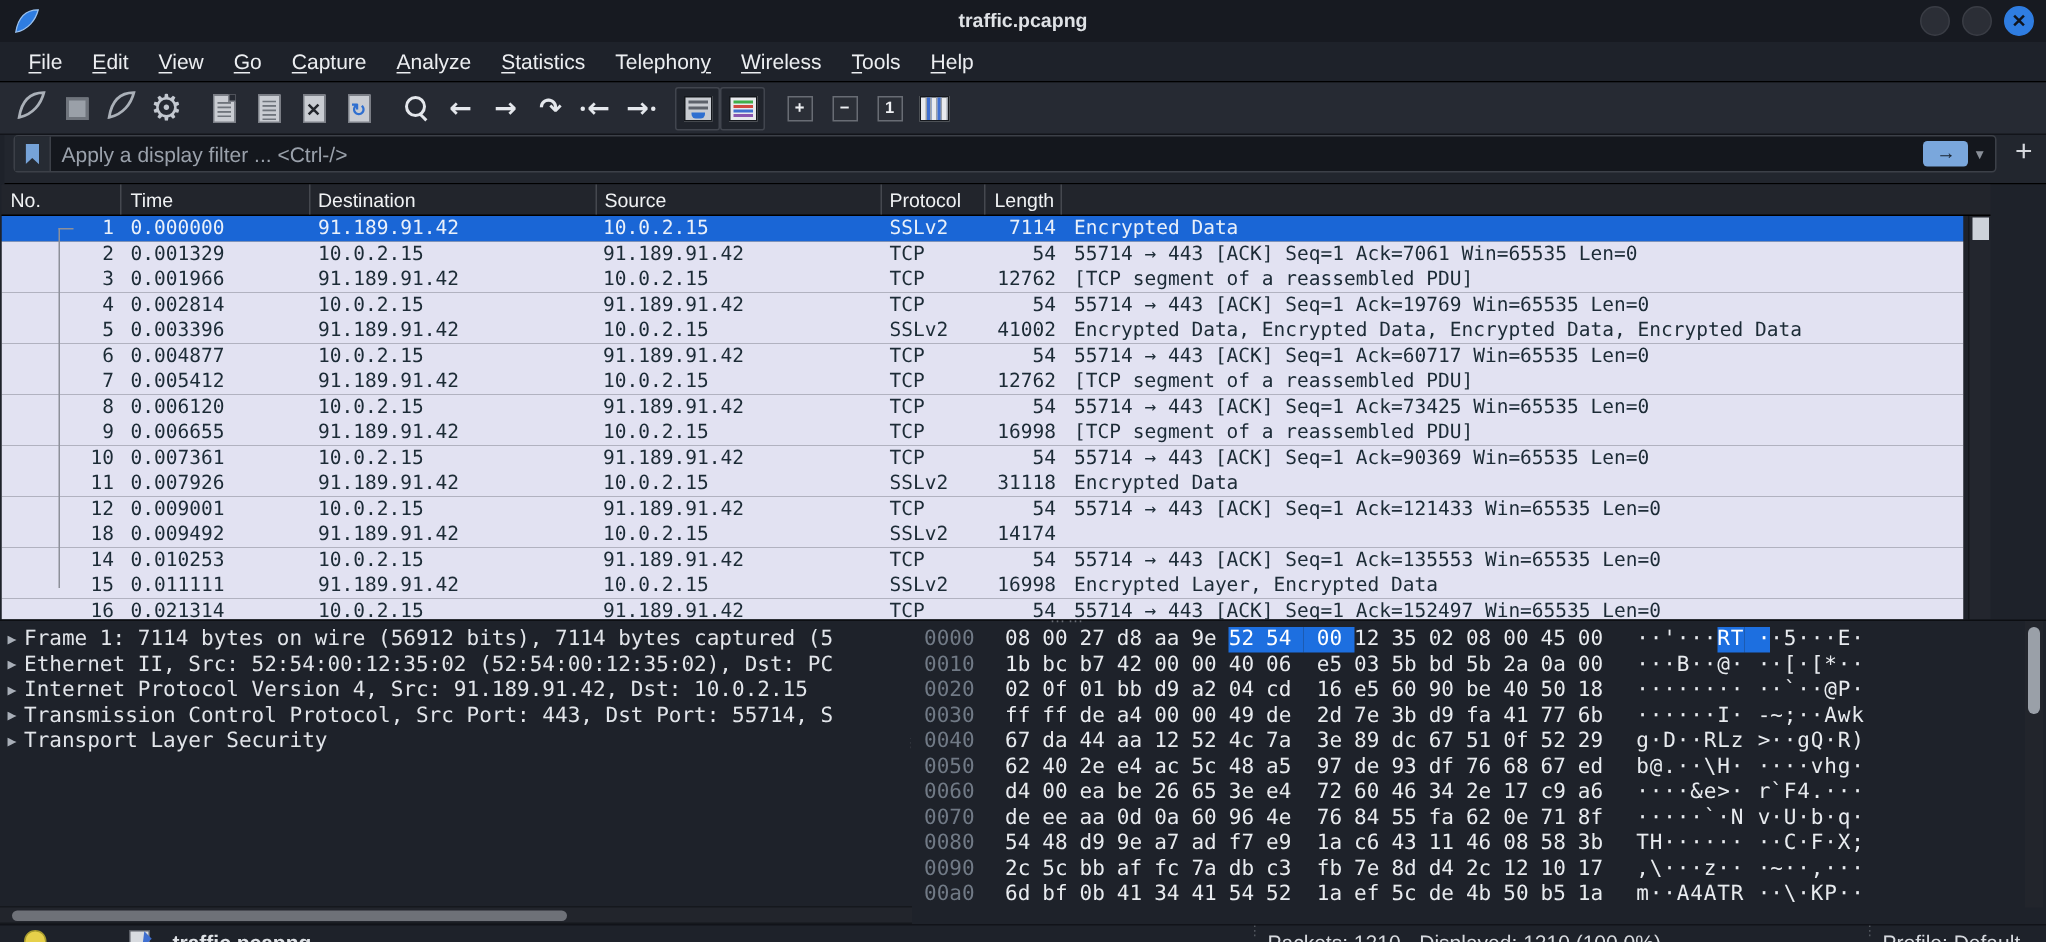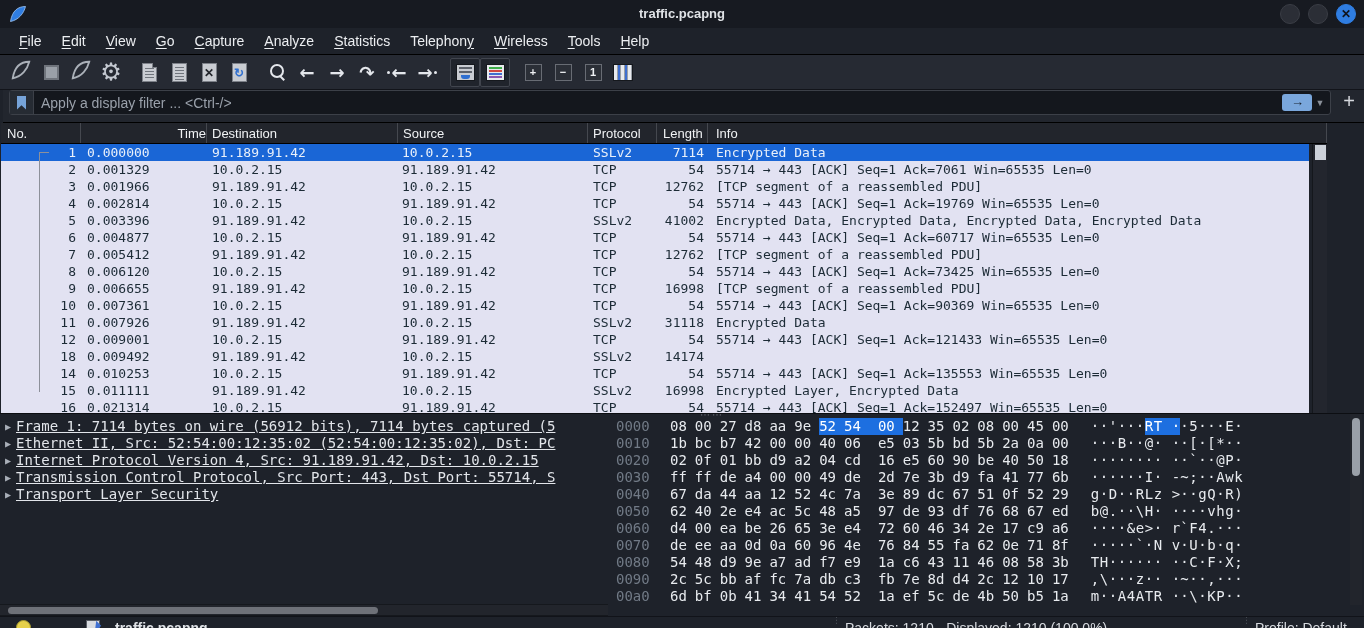--- a/index.html
+++ b/index.html
@@ -71,21 +71,21 @@
   #treeline { position:absolute; left:38px; top:29px; width:1px; height:240px; background:#8d909a; pointer-events:none; }
   #treestub { position:absolute; left:38px; top:29px; width:10px; height:1px; background:#8d909a; pointer-events:none; }
   #plscroll { position:absolute; right:38px; top:21px; width:15px; height:269px; background:#23262e; border-left:1px solid #14171c; }
   #plthumb { position:absolute; left:2px; top:1px; width:11px; height:15px; background:#cdd2da; }
   
   #bottom { position:absolute; left:0; top:413px; width:1364px; height:191px; background:#1e222a; border-top:1px solid #0c0e12; }
   #hsplit-dots { position:absolute; left:700px; top:-1px; width:26px; height:3px; color:#6a6e76; font-size:10px; line-height:3px; letter-spacing:2px; overflow:hidden; }
   #details { position:absolute; left:0; top:4px; width:600px; height:183px; overflow:hidden; font-family:"DejaVu Sans Mono", monospace; font-size:14px; color:#e2e5ea; }
   .drow { height:17px; line-height:17px; white-space:nowrap; display:flex; }
   .drow .tw { width:16px; text-align:center; color:#a9afb8; font-size:10px; flex:0 0 16px; }
-  .drow .dtxt { white-space:pre;text-decoration:underline; }
+  .drow .dtxt { white-space:pre; }
   #vsplit { position:absolute; left:602px; top:0; width:6px; height:100%; }
   #vsplit-dots { position:absolute; left:1px; top:78px; width:4px; height:34px; color:#6a6e76; font-size:9px; line-height:6px; overflow:hidden; }
   #bytes { position:absolute; left:616px; top:4px; width:740px; height:186px; overflow:hidden; font-family:"DejaVu Sans Mono", monospace; font-size:14px; color:#e8ebef; }
   .hrow { height:17px; line-height:17px; white-space:nowrap; }
   .off { display:inline-block; width:42px; color:#717a86; }
   .hex { display:inline-block; margin-left:12px; }
   .byte { display:inline-block; padding-right:8px; }
   .byte.g2 { padding-left:9px; }
   .asc { display:inline-block; margin-left:14px; }
   .ach { display:inline-block; min-width:9px; }
@@ -278,26 +278,25 @@
         <div id="applybtn">→</div>
         <div id="applycaret">▼</div>
       </div>
     </div>
     <div id="addfilter">+</div>
   </div>
 
   <div id="plist">
     <div id="phead">
         <div class="hcell c-no" style="text-align: left;">No.</div>
-        <div class="hcell c-time" style="text-align: right;">Time</div>
+        <div class="hcell c-time" style="text-align: left;">Time</div>
         <div class="hcell c-dst" style="text-align: left;">Destination</div>
         <div class="hcell c-src" style="text-align: left;">Source</div>
         <div class="hcell c-proto" style="text-align: left;">Protocol</div>
         <div class="hcell c-len" style="text-align: left;">Length</div>
-        <div class="hcell c-info" style="text-align: left;">Info</div>
       </div>
     <div id="rows">
         <div class="prow sel">
           <span class="c-no">1</span>
           <span class="c-time">0.000000</span>
           <span class="c-src">91.189.91.42</span>
           <span class="c-dst">10.0.2.15</span>
           <span class="c-proto">SSLv2</span>
           <span class="c-len">7114</span>
           <span class="c-info">Encrypted Data</span>

